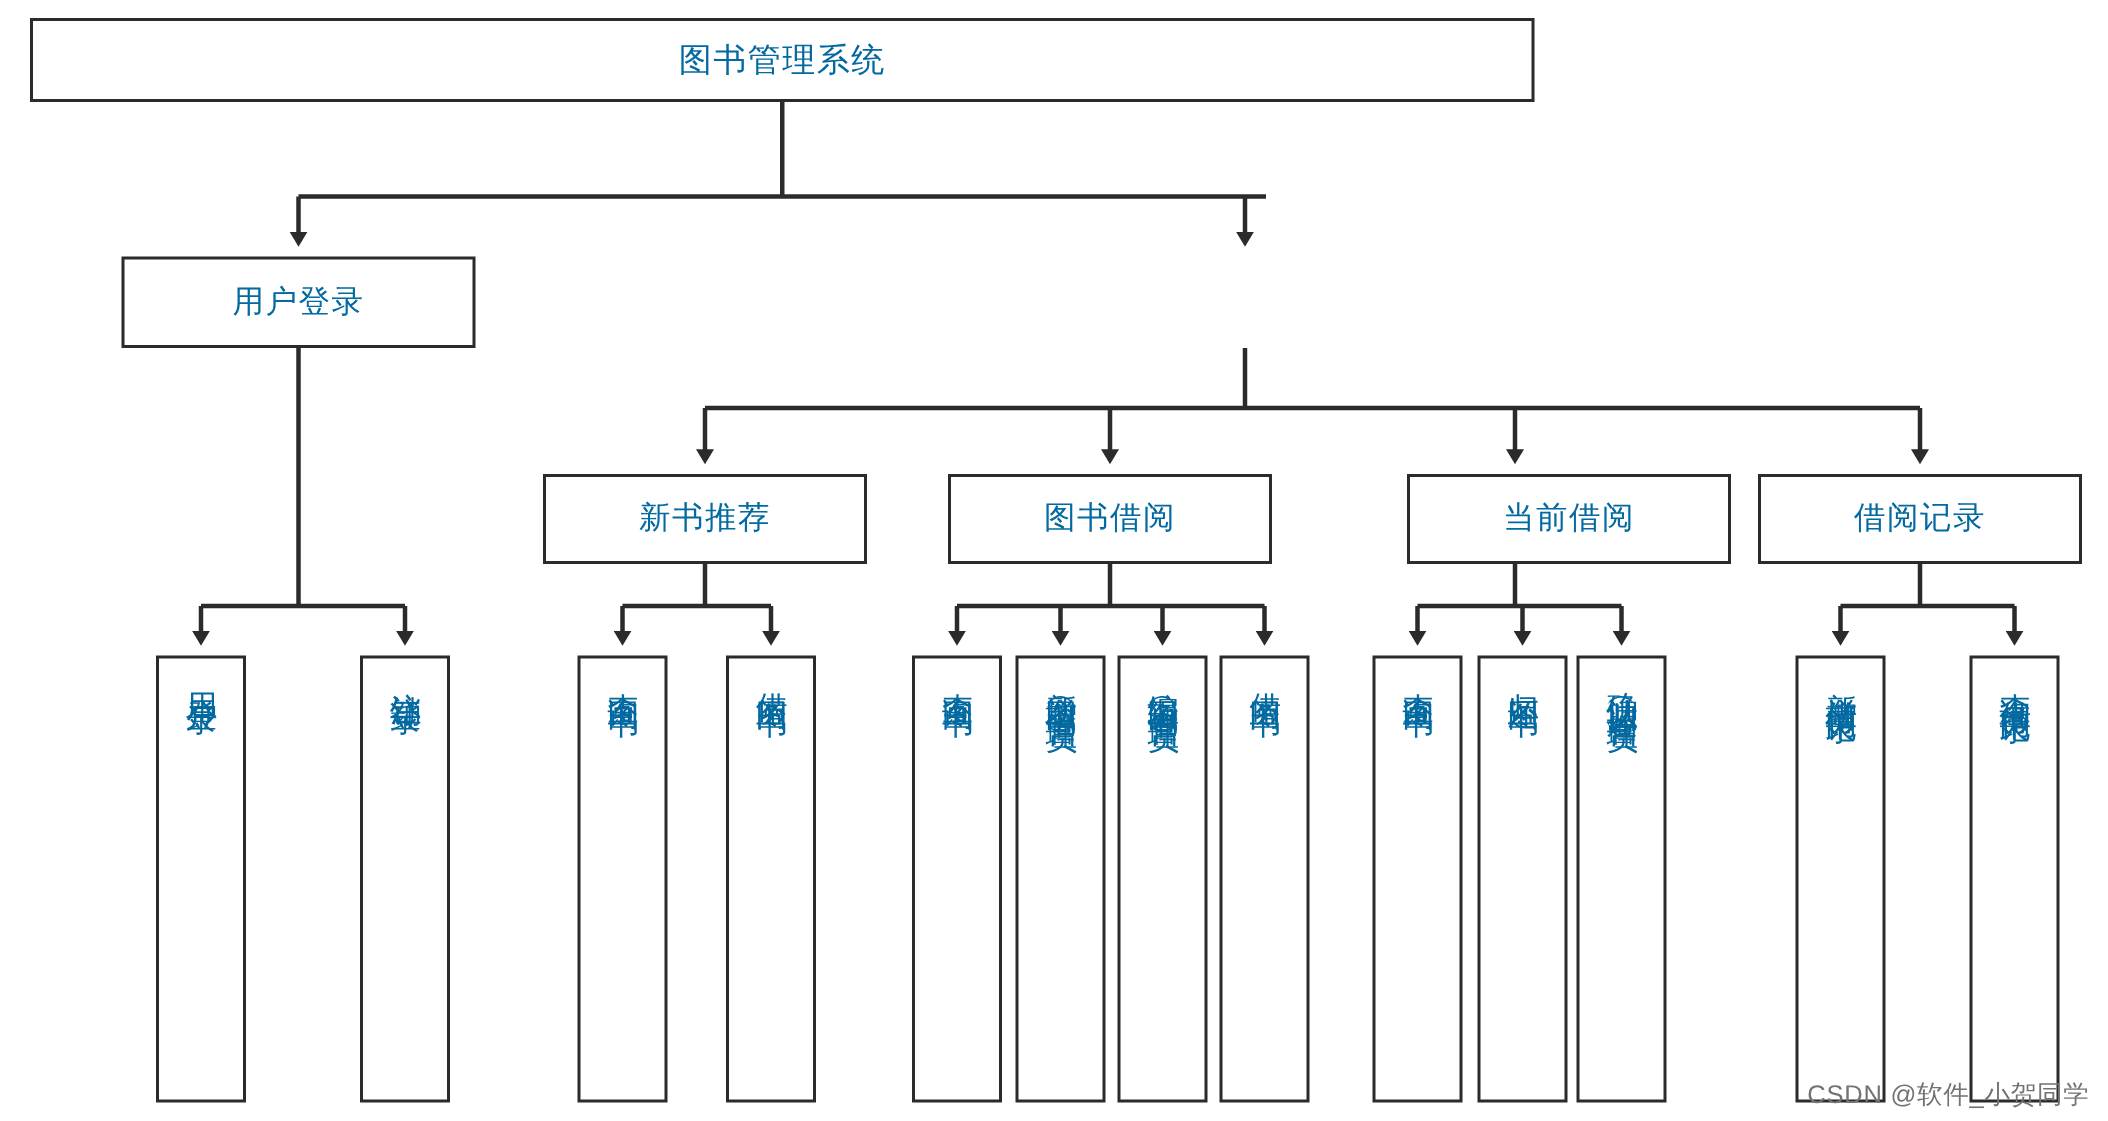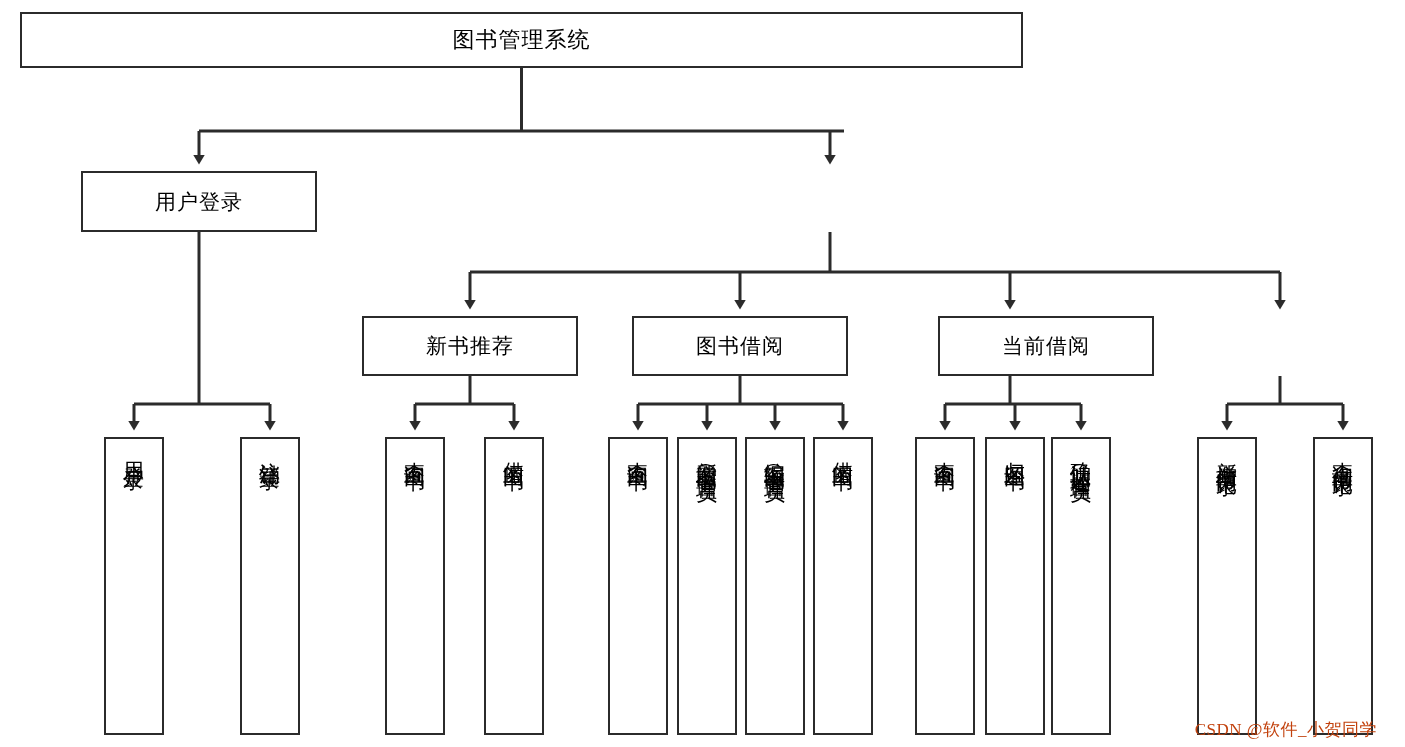--- a/index.html
+++ b/index.html
@@ -29,21 +29,21 @@
     pointer-events: none;
   }
   .node {
     position: absolute;
     box-sizing: border-box;
     background: #ffffff;
     border: 2px solid #2b2b2b;
     display: flex;
     align-items: center;
     justify-content: center;
-    color: #000000;
+    color: #0369a1;
   }
   .node .label {
     display: block;
     text-align: center;
     line-height: 1.12;
     white-space: nowrap;
   }
   .node.horiz .label {
     font-size: 21px;
     letter-spacing: 1px;
@@ -59,28 +59,27 @@
     font-size: 21px;
     letter-spacing: 3px;
     line-height: 1;
     white-space: nowrap;
   }
   .node.root .label {
     font-size: 22px;
   }
   .watermark {
     position: absolute;
-    right: 28px;
+    right: 12px;
     bottom: 6px;
     font-size: 17px;
-    color: #c2410c;
+    color: #737373;
     letter-spacing: 0.5px;
     white-space: nowrap;
     user-select: none;
-    font-family: Liberation Serif, serif;
   }
 </style>
 </head>
 <body>
 
 <div id="diagram-root">
 
   <svg class="wires" viewBox="0 0 1405 747" xmlns="http://www.w3.org/2000/svg">
     <defs>
       <marker id="arrow" markerWidth="10" markerHeight="12" refX="1.5" refY="6" orient="auto" markerUnits="userSpaceOnUse">
@@ -141,20 +140,23 @@
 
   <div class="node horiz" style="left:632px; top:316px; width:216px; height:60px;">
     <span class="label">图书借阅</span>
   </div>
   <div class="node horiz" style="left:362px; top:316px; width:216px; height:60px;">
     <span class="label">新书推荐</span>
   </div>
   <div class="node horiz" style="left:938px; top:316px; width:216px; height:60px;">
     <span class="label">当前借阅</span>
   </div>
+  <div class="node horiz" style="left:1172px; top:316px; width:216px; height:60px;">
+    <span class="label">借阅记录</span>
+  </div>
 
   <div class="node vert" style="left:104px; top:437px; width:60px; height:298px;">
     <span class="label">用户登录</span>
   </div>
   <div class="node vert" style="left:240px; top:437px; width:60px; height:298px;">
     <span class="label">注销登录</span>
   </div>
   <div class="node vert" style="left:385px; top:437px; width:60px; height:298px;">
     <span class="label">查询图书</span>
   </div>

